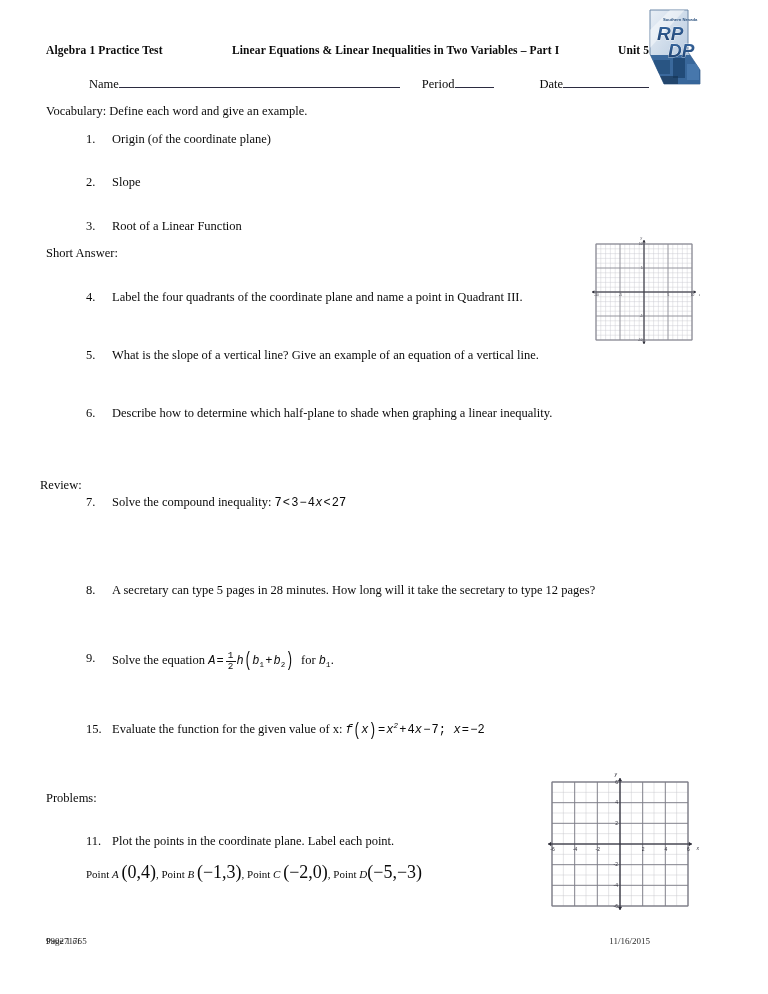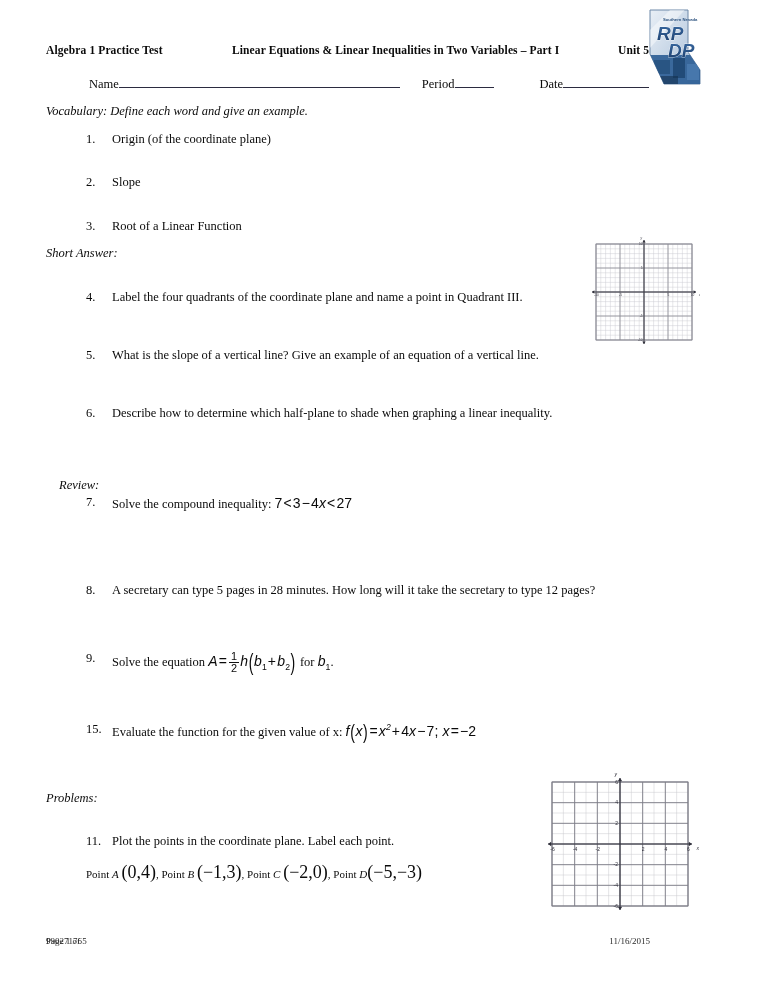--- a/index.html
+++ b/index.html
@@ -80,21 +80,20 @@
   .rule-date { width: 86px; }
   .gap-a { display: inline-block; width: 22px; }
   .gap-b { display: inline-block; width: 46px; }
 
   
   .t {
     position: absolute;
     font-size: 12.5px;
     white-space: nowrap;
     line-height: 1.25;
-    font-style: italic;
   }
   .bold { font-weight: bold; }
 
   .q {
     position: absolute;
     font-size: 12.5px;
     white-space: nowrap;
   }
   .q .num {
     position: absolute;
@@ -104,22 +103,22 @@
     text-align: left;
   }
   .q .body {
     position: absolute;
     left: 26px;
     top: 0;
   }
 
   
   .math {
-    font-family: Liberation Sans, sans-serif;
-    font-size: 14px;
+    font-family: Liberation Mono, monospace;
+    font-size: 12px;
     letter-spacing: 0.01em;
   }
   .math i, .mi {
     font-style: italic;
   }
   .mn { font-style: normal; }
   .op { padding: 0 1px; }
   sup.ex {
     font-size: 0.62em;
     vertical-align: super;
@@ -346,21 +345,21 @@
           <text x="54.6" y="105.12" text-anchor="end">-10</text>
           <text x="54.6" y="81.12" text-anchor="end">-5</text>
           <text x="54.6" y="33.12" text-anchor="end">5</text>
           <text x="54.6" y="9.12" text-anchor="end">10</text>
           <text x="110.88" y="60" font-style="italic">x</text>
           <text x="52.48" y="2.88" font-style="italic">y</text>
         </g>
     </svg>
   </div>
 
-  <div class="t" style="left:59px; top:478px;">Review:</div>
+  <div class="t" style="left:40px; top:478px;">Review:</div>
 
   <div class="q" style="left:86px; top:495px;">
     <span class="num">7.</span>
     <span class="body">
       <span>Solve the compound inequality:</span>
       <span class="math">
         <span class="mn">7</span><span class="op">&lt;</span><span class="mn">3</span><span class="op">−</span><span class="mn">4</span><span class="mi">x</span><span class="op">&lt;</span><span class="mn">27</span>
       </span>
     </span>
   </div>

